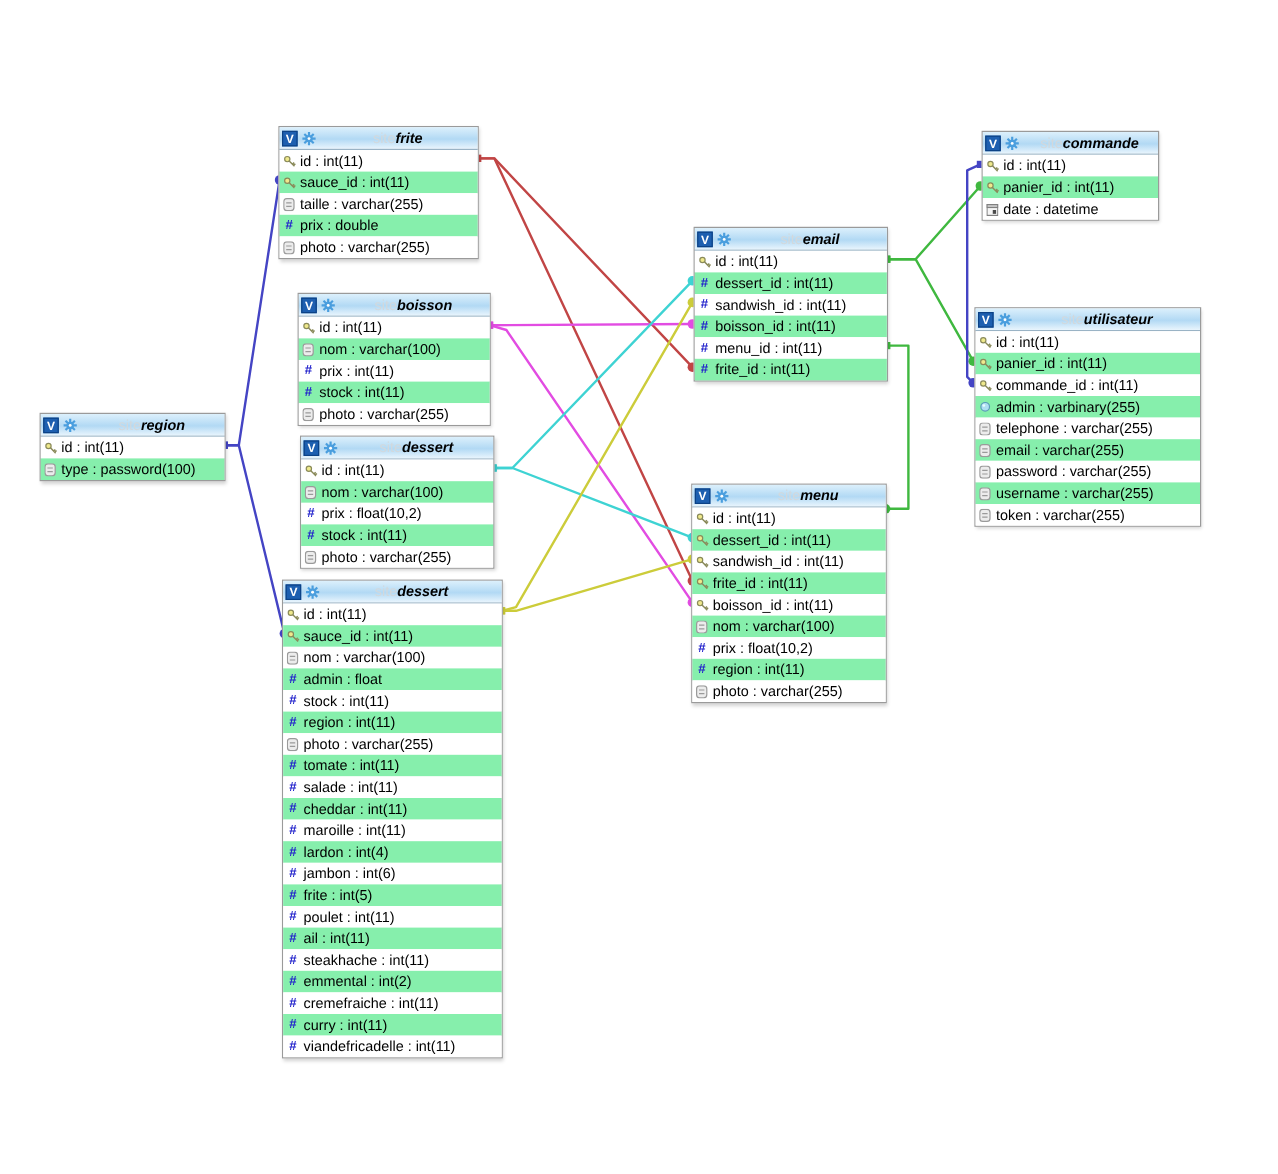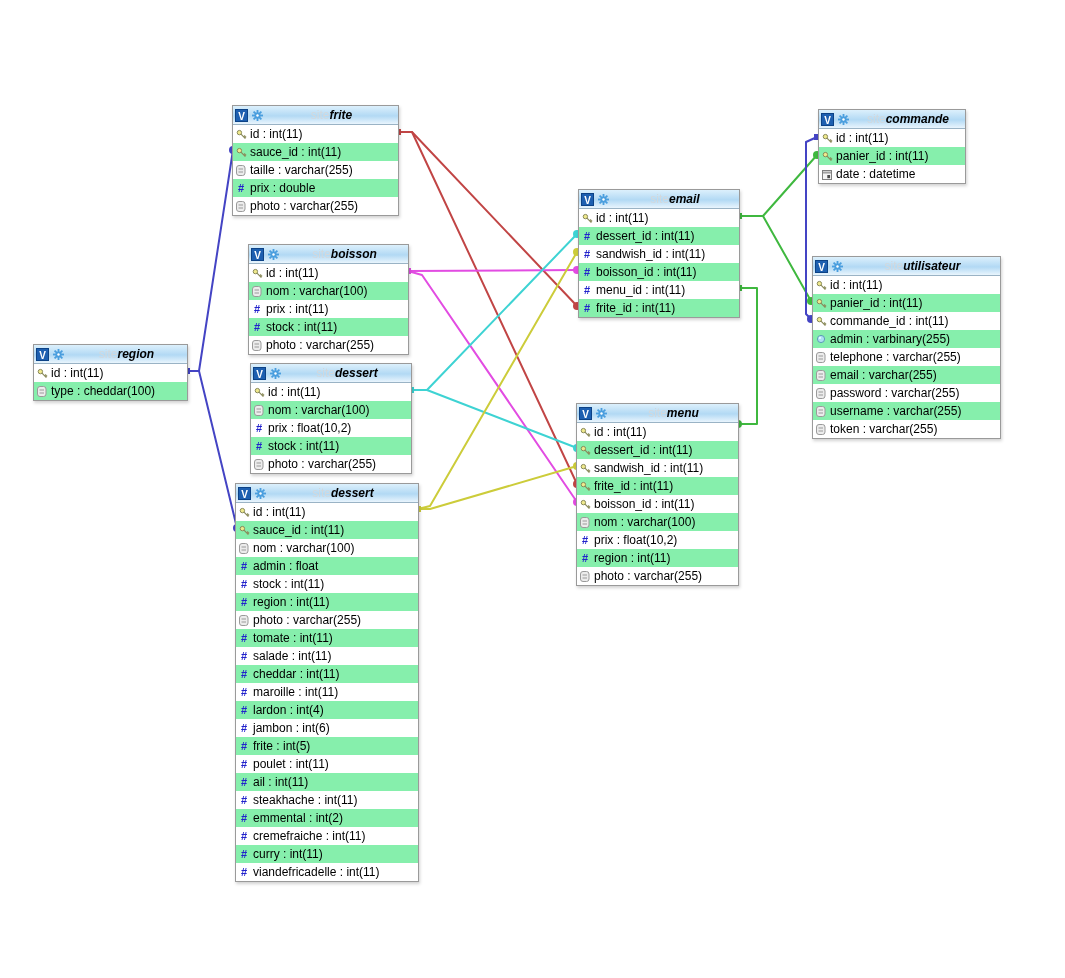--- a/index.html
+++ b/index.html
@@ -225,21 +225,21 @@
           <span class="collabel">id : int(11)</span>
         </div>
         <div class="row alt">
           <span class="cicon">
             <svg width="10" height="11" viewBox="0 0 10 11">
               <rect x="0.5" y="0.5" width="8.5" height="10" rx="2.5" fill="#ececec" stroke="#9a9a9a"></rect>
               <line x1="2.5" y1="4" x2="7" y2="4" stroke="#9a9a9a"></line>
               <line x1="2.5" y1="7" x2="7" y2="7" stroke="#9a9a9a"></line>
             </svg>
           </span>
-          <span class="collabel">type : cheddar(100)</span>
+          <span class="collabel">type : password(100)</span>
         </div>
       </div>
   </div>
     <div class="dbtable" style="left: 250px; top: 363px; width: 160px;">
     <div class="thead">
       <span class="vbtn">V</span>
       <span class="gear">
           <svg width="13" height="13" viewBox="0 0 13 13">
             <g stroke="#4a9ede" stroke-width="1.8">
               <line x1="6.5" y1="1" x2="6.5" y2="12"></line>

